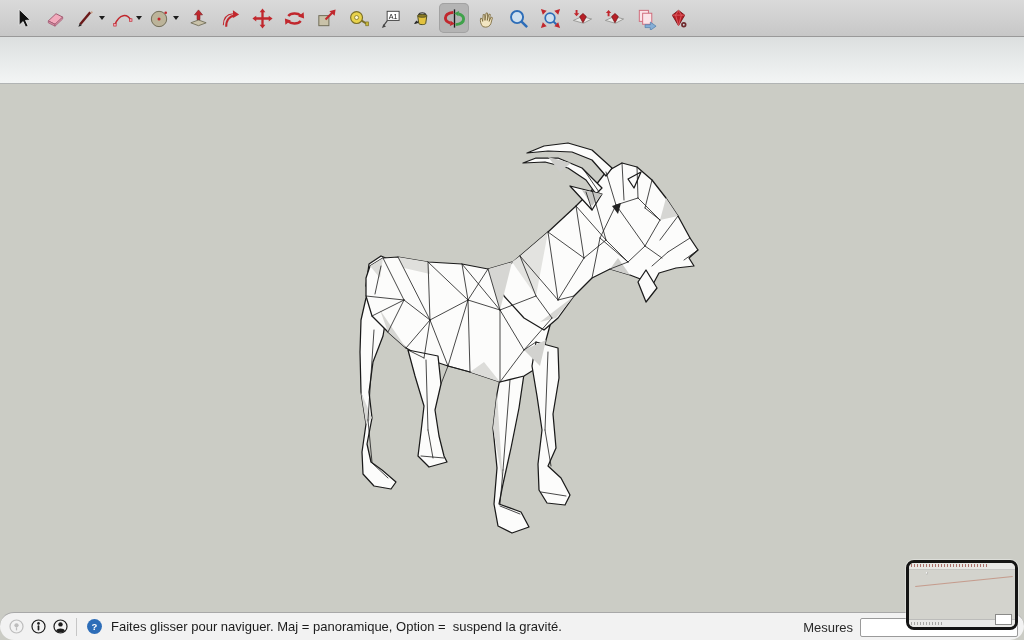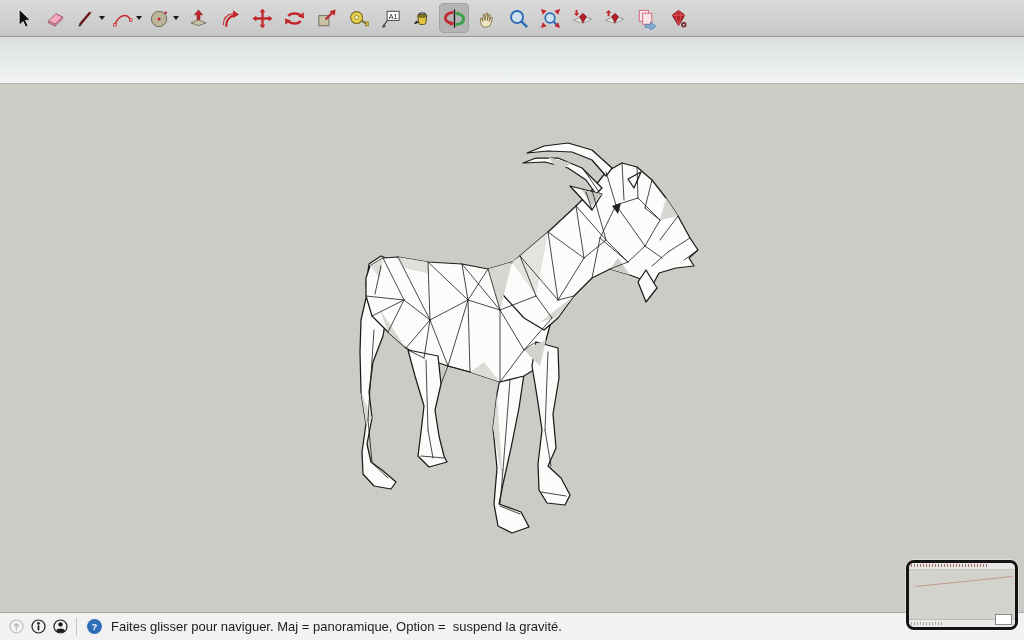--- a/index.html
+++ b/index.html
@@ -21,21 +21,21 @@
   .shelf{position:absolute;top:37px;left:0;right:0;height:47px;box-sizing:border-box;
          background:linear-gradient(#dcdfdf,#f3f5f5);border-bottom:1px solid #b1b4b4;}
 
   
   .viewport{position:absolute;top:85px;left:0;right:0;bottom:28px;background:#cbccc5;}
   .viewport > svg{position:absolute;inset:0;width:100%;height:100%;}
 
   
   .statusbar{position:absolute;left:0;right:0;bottom:0;height:28px;box-sizing:border-box;
              background:#f2f2f2;border-top:1px solid #a8a8a8;display:flex;align-items:center;
-             font-size:13px;color:#1c1c1c;padding-left:5px;}
+             font-size:13px;color:#1c1c1c;padding-left:5px;border-radius:14px;}
   .sbtn{width:20px;height:20px;border:none;background:transparent;padding:0;margin:0 1px;
         display:flex;align-items:center;justify-content:center;}
   .sbtn svg{width:17px;height:17px;display:block;}
   .sep{width:1px;height:18px;background:#c6c6c6;margin:0 6px 0 5px;}
   .hint{margin-left:6px;white-space:pre;}
   .measure{position:absolute;right:6px;top:0;height:28px;display:flex;align-items:center;}
   .measure-label{color:#2a2a2a;margin-right:7px;}
   .measure-input{width:150px;height:17px;border:1px solid #9a9a9a;border-radius:2px;
                  background:#fff;font-size:12px;padding:0 3px;font-family:"Liberation Sans",sans-serif;}
 
@@ -421,20 +421,24 @@
         <use href="#i-attribution"></use>
       </svg>
     </button>
     <div class="sep"></div>
     <button class="sbtn">
       <svg viewBox="0 0 24 24">
         <use href="#i-help"></use>
       </svg>
     </button>
     <span class="hint">Faites glisser pour naviguer. Maj = panoramique, Option =  suspend la gravité.</span>
+  <div class="measure">
+    <span class="measure-label">Mesures</span>
+    <input class="measure-input" type="text" placeholder="" style="">
+  </div>
 </div>
 
 <div class="mini">
   <div class="mini-tb">
     <div class="mini-ticks"></div>
   </div>
   <div class="mini-vp">
     <div class="mini-line"></div>
     <svg class="mini-goat" width="46" height="50" viewBox="345 125 370 425">
       <use href="#goat-model"></use>

